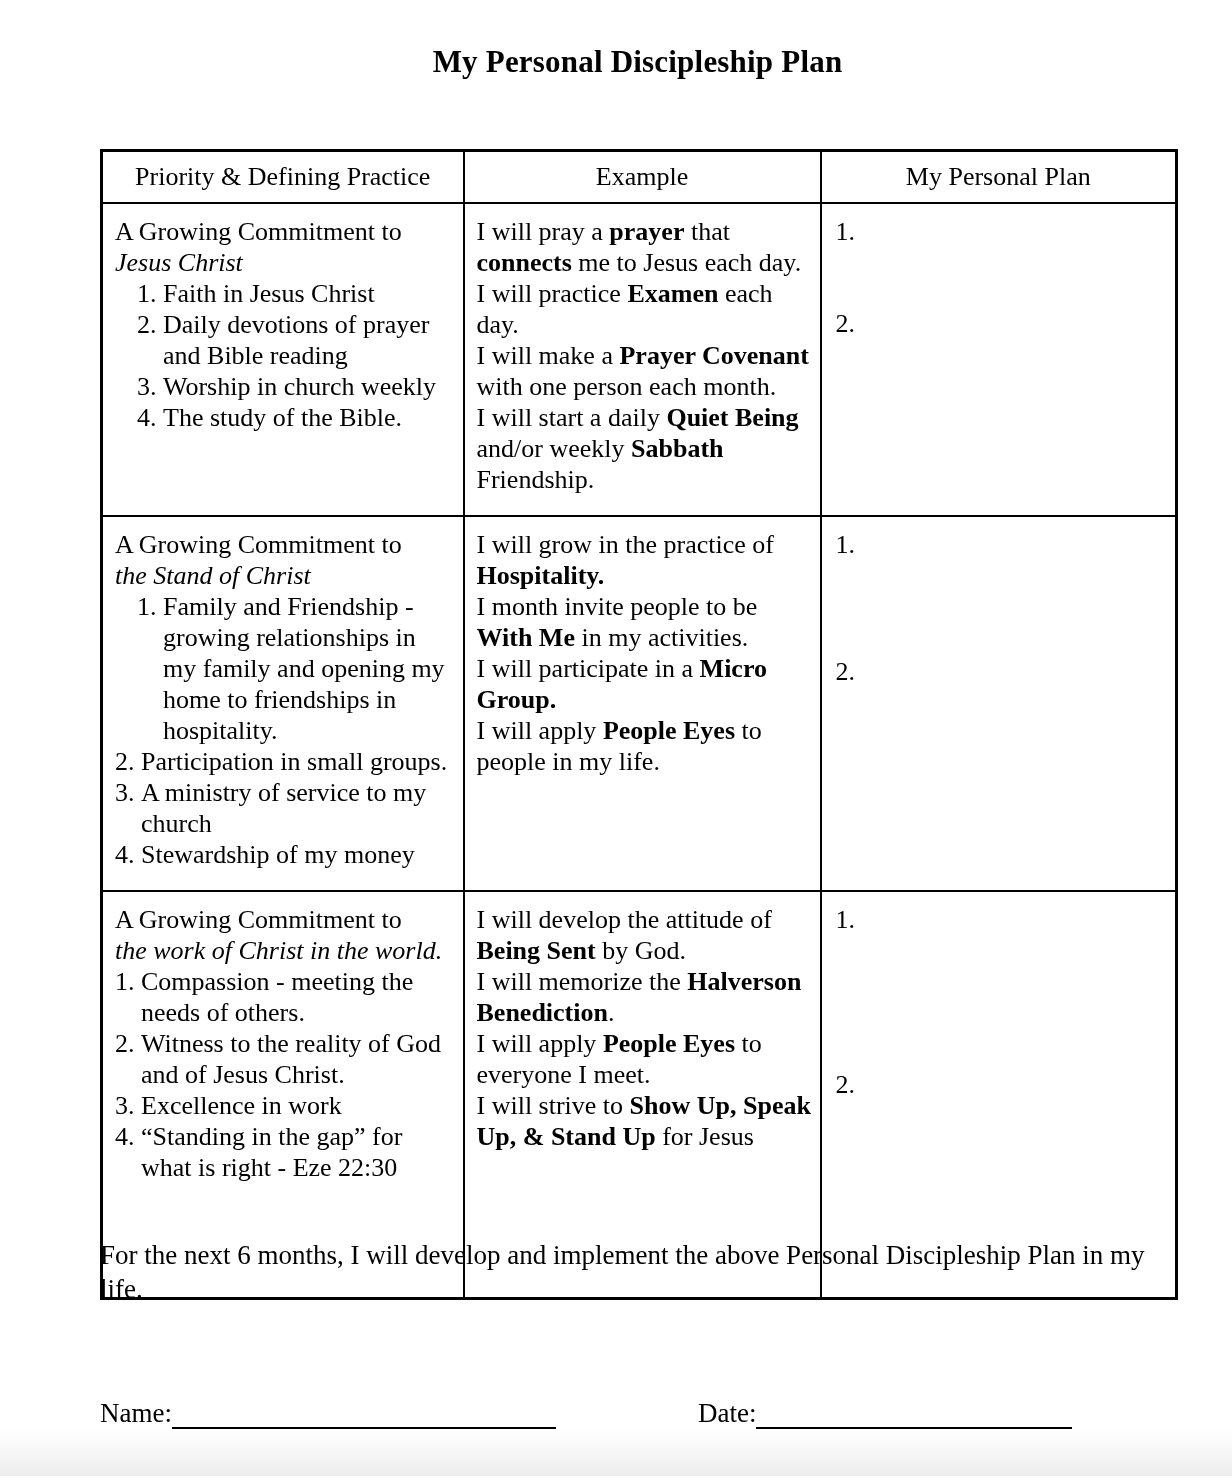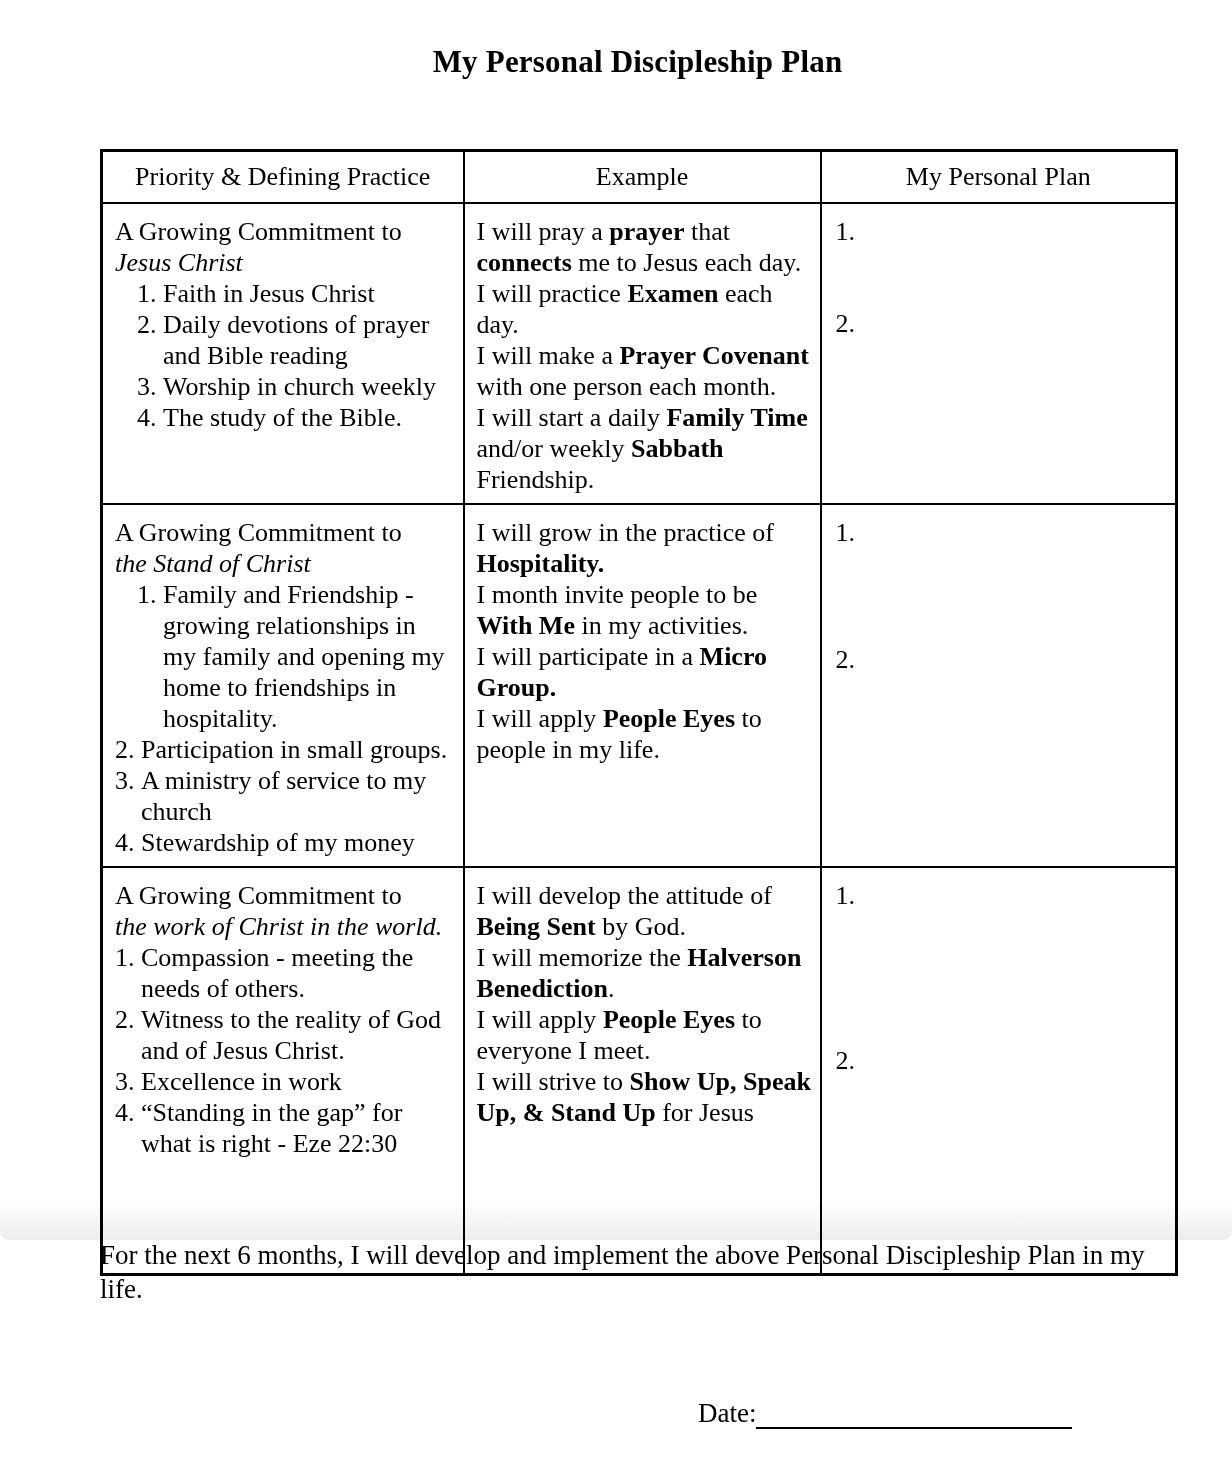--- a/index.html
+++ b/index.html
@@ -5,23 +5,22 @@
   html, body { margin: 0; padding: 0; }
   body {
     width: 1232px; height: 1484px;
     background: #ffffff;
     font-family: "Liberation Serif", "DejaVu Serif", serif;
     color: #000000;
     overflow: hidden;
   }
   .page {
     position: relative;
-    width: 1232px; height: 1240px;
+    width: 1232px; height: 1476px;
     background: linear-gradient(180deg, #ffffff 0%, #ffffff 96.8%, #ededed 100%);
-    border-radius: 9px;
   }
   .title {
     position: absolute;
     top: 44px; left: 100px; width: 1075px;
     margin: 0;
     font-size: 31px; font-weight: bold;
     text-align: center;
     letter-spacing: 0.2px;
   }
   table.plan-table {
@@ -42,21 +41,21 @@
   .plan-table thead tr { height: 52px; }
   .plan-table th {
     font-weight: normal;
     text-align: center;
     vertical-align: middle;
     padding: 4px 6px;
   }
   tr.r0 { height: 300px; }
   tr.r1 { height: 320px; }
   tr.r2 { height: 408px; }
-  td.cell { padding: 12px 8px 8px 12px; }
+  td.cell { padding: 12px 8px 20px 12px; }
   .commit-lead { }
   .commit-focus { font-style: italic; }
   .item { display: flex; }
   .item.ind { margin-left: 22px; }
   .item .num { flex: 0 0 26px; }
   .item .itext { flex: 1; }
   .sentence .b { font-weight: bold; }
   td.plan-cell { padding-left: 14px; }
   .plan-num { }
   tr.r0 .plan-num + .plan-num { margin-top: 61px; }
@@ -122,21 +121,21 @@
               <div class="item ind">
                 <span class="num">4.</span>
                 <span class="itext">The study of the Bible.</span>
               </div>
             </div>
         </td>
         <td class="cell example-cell">
             <div class="sentence"><span>I will pray a </span><span class="b">prayer</span><span> that </span><span class="b">connects</span><span> me to Jesus each day.</span></div>
             <div class="sentence"><span>I will practice </span><span class="b">Examen</span><span> each day.</span></div>
             <div class="sentence"><span>I will make a </span><span class="b">Prayer Covenant</span><span> with one person each month.</span></div>
-            <div class="sentence"><span>I will start a daily </span><span class="b">Family Time</span><span> and/or weekly </span><span class="b">Sabbath</span><span> Friendship.</span></div>
+            <div class="sentence"><span>I will start a daily </span><span class="b">Quiet Being</span><span> and/or weekly </span><span class="b">Sabbath</span><span> Friendship.</span></div>
           </td>
         <td class="cell plan-cell">
             <div class="plan-num">1.</div>
             <div class="plan-num">2.</div>
           </td>
       </tr>
       <tr class="r1">
         <td class="cell practice-cell">
           <div class="commit-lead">A Growing Commitment to</div>
           <div class="commit-focus">the Stand of Christ</div>
@@ -203,18 +202,21 @@
             <div class="plan-num">1.</div>
             <div class="plan-num">2.</div>
           </td>
       </tr>
     </tbody>
   </table>
 
   <p class="commitment-statement">For the next 6 months, I will develop and implement the above Personal Discipleship Plan in my life.</p>
 
   <div class="signature-row">
+    <div class="sig-field name">
+      <span class="sig-label">Name:</span><span class="sig-line name-line"></span>
+    </div>
     <div class="sig-field date">
       <span class="sig-label">Date:</span><span class="sig-line date-line"></span>
     </div>
   </div>
 
 </div>
 
 </body></html>

